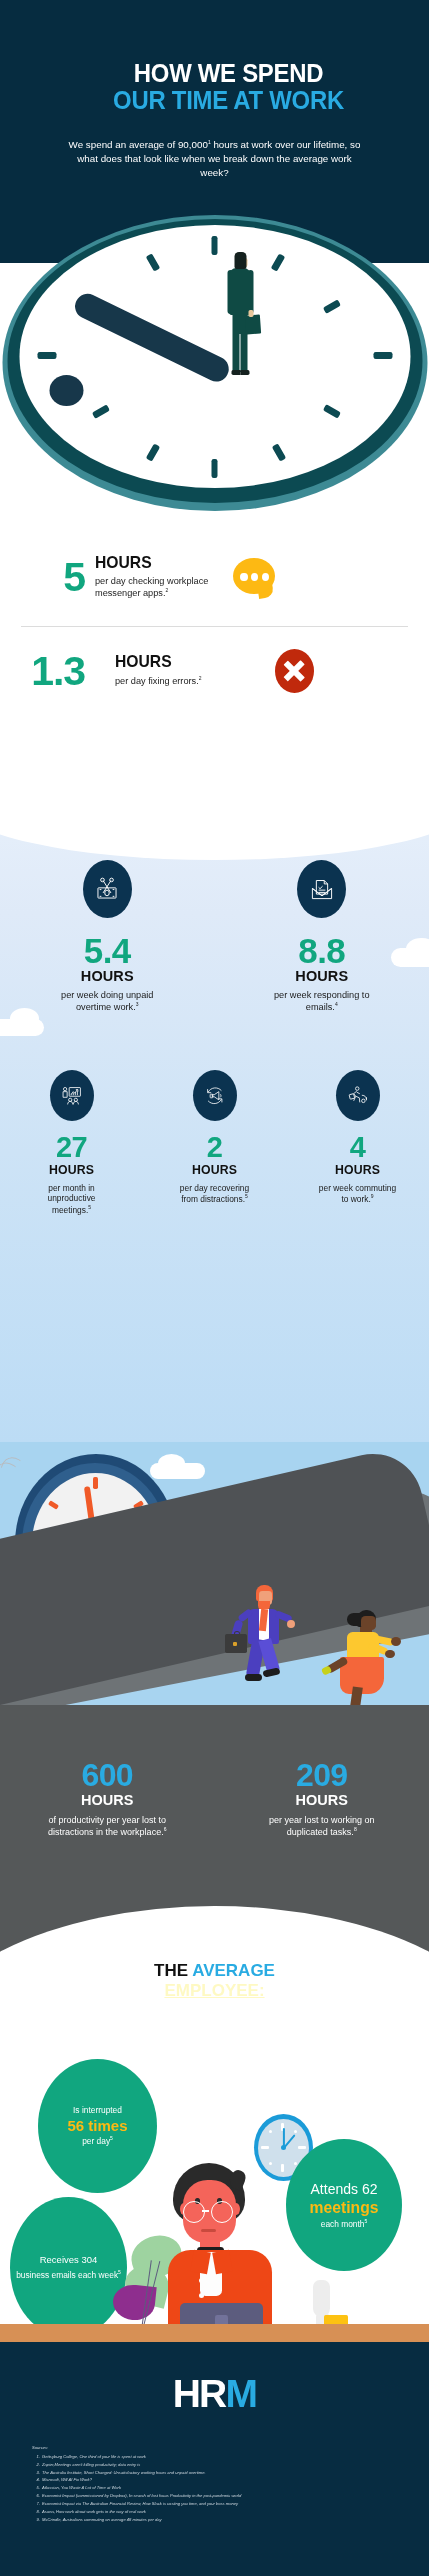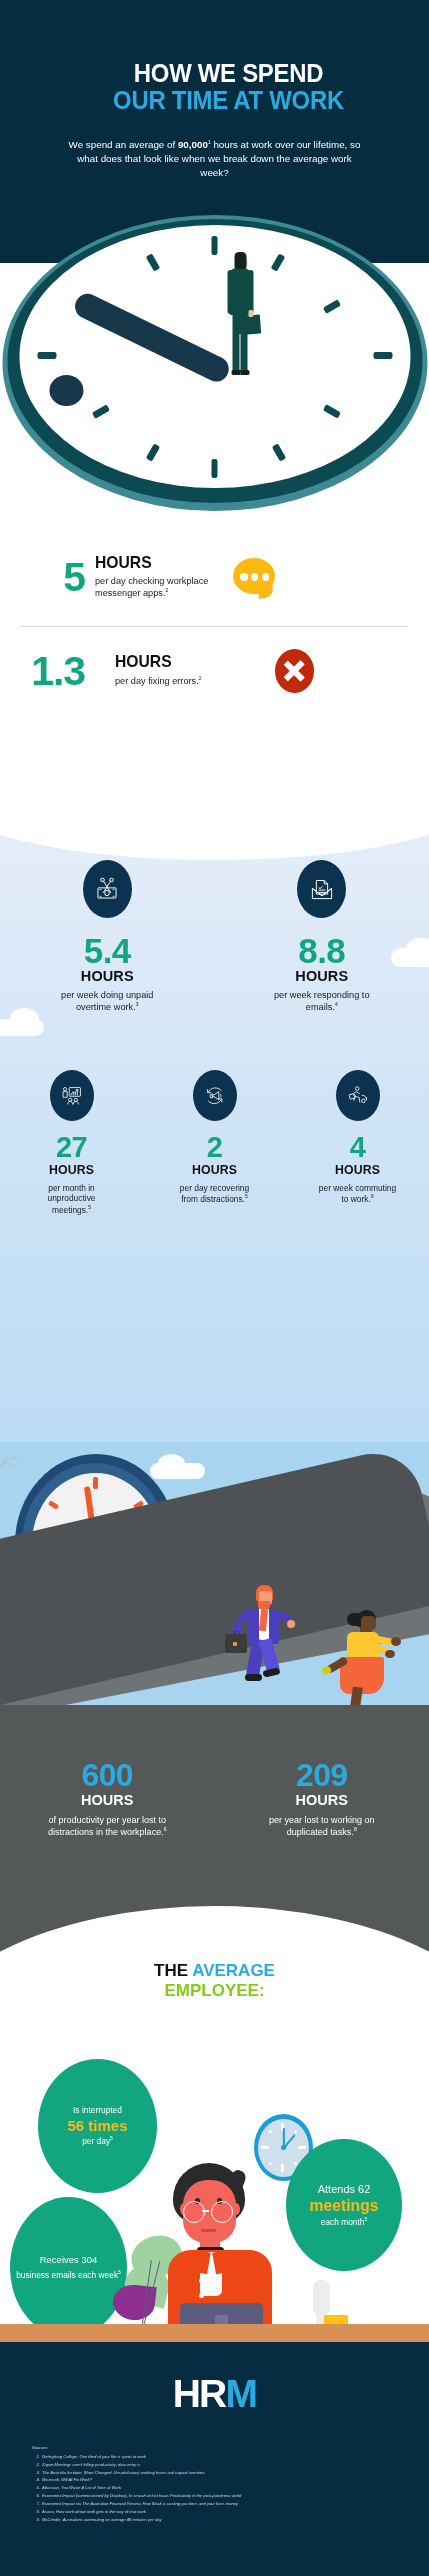--- a/index.html
+++ b/index.html
@@ -19,21 +19,21 @@
     line-height:1.02; font-stretch:condensed; transform:scaleX(0.92); transform-origin:center;
   }
   .hero-line2 {
     display:block; color:#29ABE2; font-weight:bold; font-size:26px; letter-spacing:-0.3px;
     line-height:1.02; transform:scaleX(0.92); transform-origin:center;
   }
   .hero-sub {
     position:absolute; left:50%; transform:translateX(-50%); top:138px; width:302px;
     text-align:center; color:#ffffff; font-size:9.8px; line-height:1.45;
   }
-  .hero-sub b { font-weight:bold; }
+  .hero-sub b { font-weight:normal; }
   .hero-sub sup { font-size:5px; vertical-align:super; }
 
   
   .clockwrap { position:absolute; left:0; top:215px; width:429px; height:313px; }
   .clock-outer {
     position:absolute; left:50%; top:0; transform:translateX(-50%);
     width:425px; height:296px; border-radius:50% / 50%;
     background:#3d8a94;
   }
   .clock-mid {
@@ -156,21 +156,21 @@
 
   
   .avg-sec { position:absolute; left:0; top:1895px; width:429px; height:447px; background:#555859; overflow:hidden; }
   .avg-white {
     position:absolute; left:-84px; top:11.2px; width:597px; height:442px;
     background:#ffffff; border-radius:50% 50% 0 0 / 34% 34% 0 0;
   }
   .avg-title { position:absolute; left:0; top:66px; width:429px; text-align:center; }
   .avg-t1 { font-weight:bold; font-size:17px; color:#111; letter-spacing:0px; }
   .avg-t1 .hl { color:#29ABE2; }
-  .avg-t2 { font-weight:bold; font-size:17px; color:#84cc16; }
+  .avg-t2 { font-weight:bold; font-size:17px; color:#fef9c3;text-decoration:underline; }
 
   .blob { position:absolute; background:#11A67F; border-radius:50%; color:#fff; text-align:center; display:flex; flex-direction:column; justify-content:center; }
   .blob .l { font-size:8.4px; line-height:1.35; }
   .blob .big { font-weight:bold; font-size:12.3px; color:#FDB913; line-height:1.2; }
   .blob sup { font-size:5px; vertical-align:super; }
 
   .wallclock { position:absolute; }
   .wc-rim { position:absolute; left:0; top:0; width:100%; height:100%; border-radius:50%; background:#1B9BD8; }
   .wc-face { position:absolute; left:3.9px; top:4.5px; width:51px; height:58px; border-radius:50%; background:#cfe0ec; }
   .wc-t { position:absolute; background:#ffffff; border-radius:1.1px; }
@@ -498,21 +498,21 @@
       <div class="wc-pin"></div>
     </div>
 
     <div class="blob" style="left:38px;top:164px;width:119px;height:134px;">
       <div class="l">Is interrupted</div>
       <div class="big" style="font-size:15px;">56 times</div>
       <div class="l"><span>per day</span><sup>5</sup></div>
     </div>
 
     <div class="blob" style="left:286px;top:244px;width:116px;height:132px;">
-      <div class="l" style="font-size:11px;"><span>Attends 62</span></div>
+      <div class="l" style="font-size:14px;"><span>Attends 62</span></div>
       <div class="big" style="font-size:15.7px;">meetings</div>
       <div class="l"><span>each month</span><sup>5</sup></div>
     </div>
 
     <div class="blob" style="left:10px;top:302px;width:117px;height:141px;">
       <div class="l" style="font-size:9.5px;"><span>Receives 304</span></div>
       <div class="l" style="margin-top:2.2px;"><span>business emails each week</span><sup>5</sup></div>
     </div>
 
     <div style="position:absolute;left:110px;top:331px;width:73px;height:112px;">

